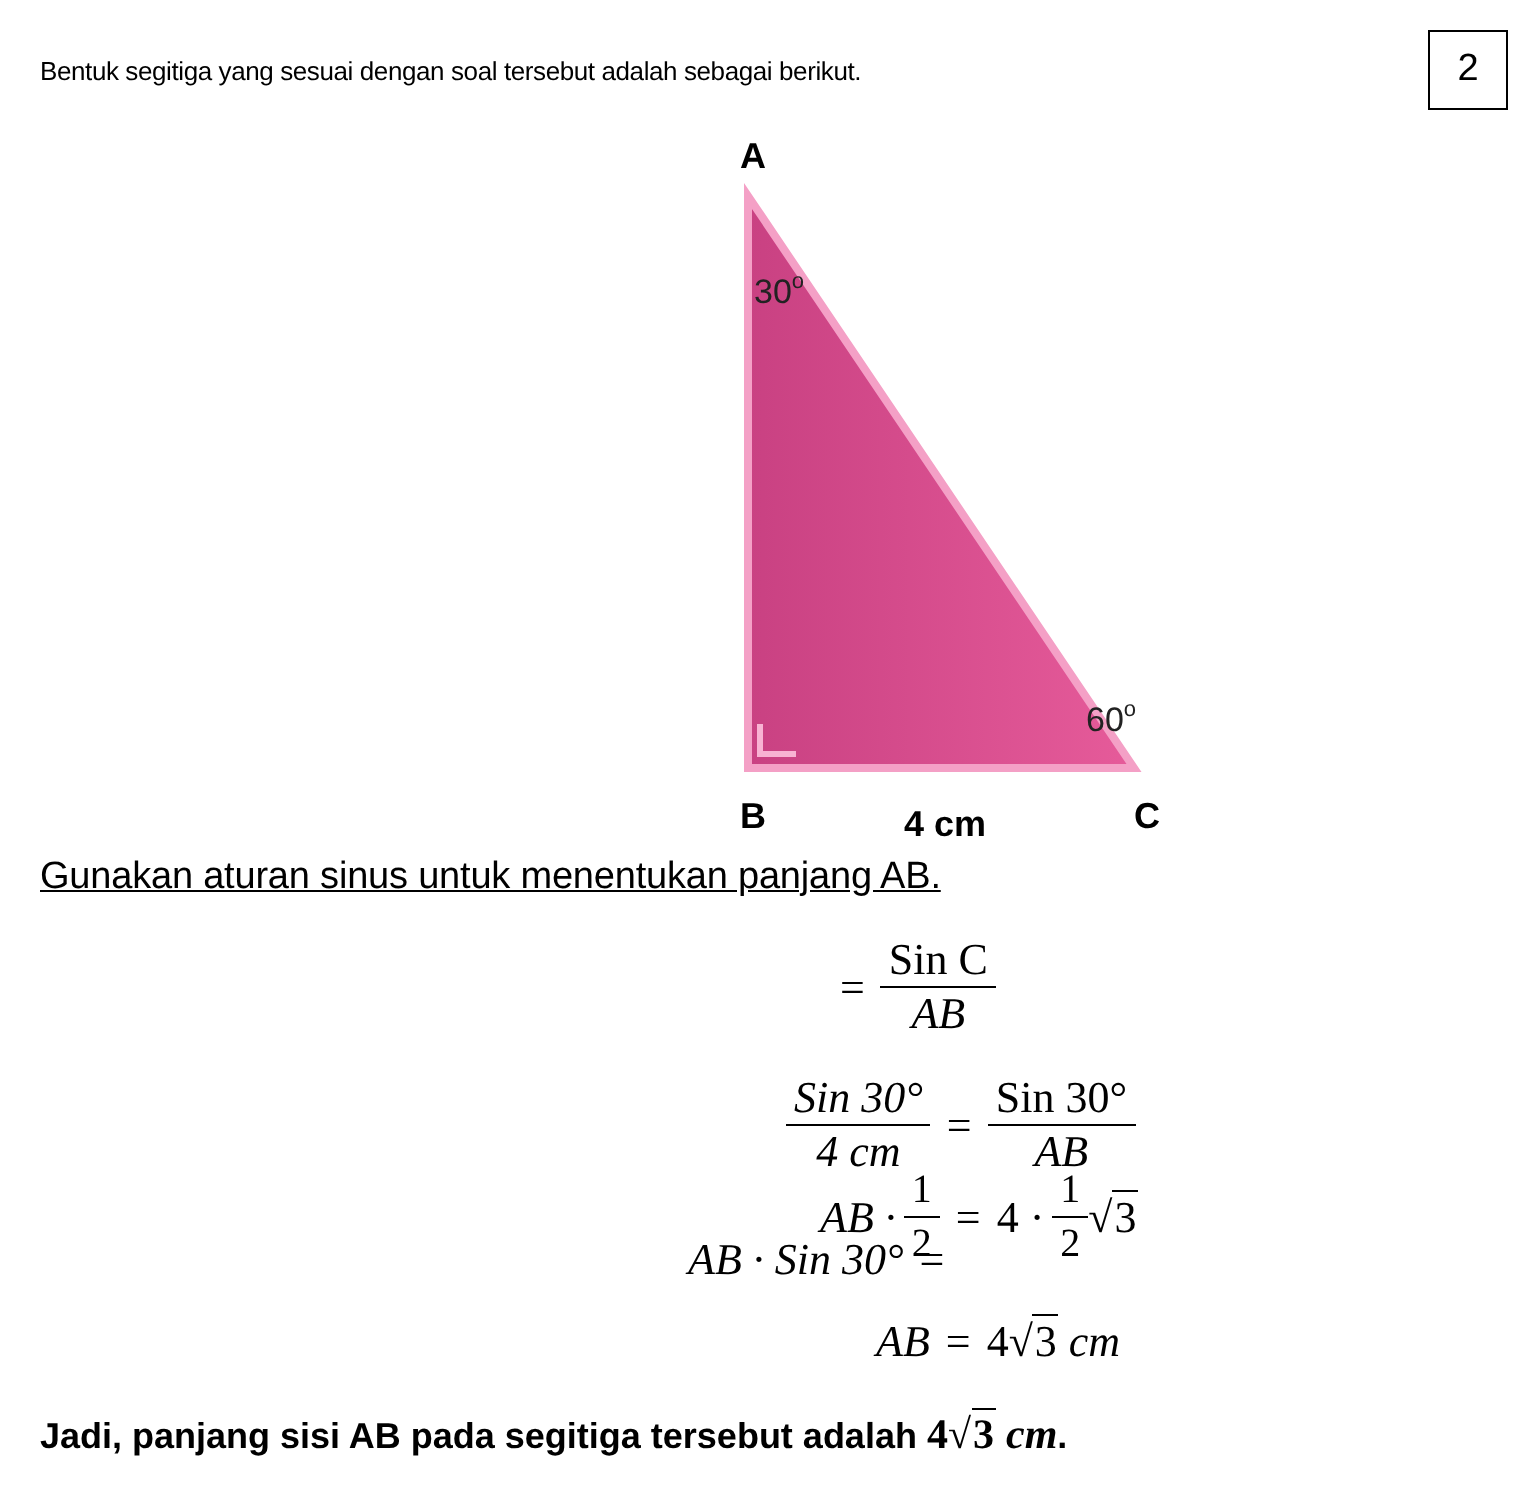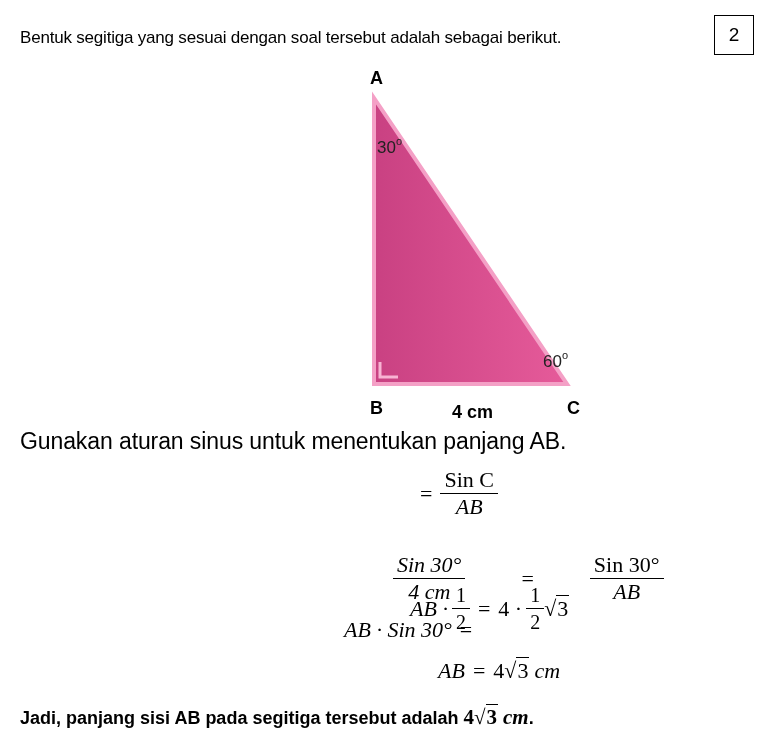--- a/index.html
+++ b/index.html
@@ -1,27 +1,27 @@
 <!DOCTYPE html>
 <html><head>
 <meta charset="utf-8">
 <style>
   html, body { margin: 0; padding: 0; background: #ffffff; }
   body { width: 769px; height: 747px; position: relative; overflow: hidden;
          font-family: "Liberation Sans", sans-serif; color: #000; }
-  .intro { position: absolute; left: 20px; top: 28px; font-size: 17px; letter-spacing: -0.2px; }
+  .intro { position: absolute; left: 20px; top: 28px; font-size: 13px; letter-spacing: -0.2px; }
   .numbox { position: absolute; left: 714px; top: 15px; width: 40px; height: 40px;
             border: 1px solid #000; box-sizing: border-box; display: flex;
             align-items: center; justify-content: center; font-size: 19px; }
   .fig { position: absolute; left: 360px; top: 60px; width: 240px; height: 370px; }
   .fig svg { position: absolute; left: 0; top: 0; }
   .vlabel { position: absolute; font-weight: bold; font-size: 18px; }
   .alabel { position: absolute; font-size: 17px; color: #222; }
   .alabel sup { font-size: 11px; position: relative; top: -1px; }
-  .rule { position: absolute; left: 20px; top: 428px; font-size: 23px; letter-spacing: -0.1px; }
+  .rule { position: absolute; left: 20px; top: 428px; font-size: 19px; letter-spacing: -0.1px; text-decoration: underline; }
   .math { font-family: "Liberation Serif", "DejaVu Serif", serif; font-size: 22px; position: absolute; }
   .i { font-style: italic; }
   .frac { display: inline-flex; flex-direction: column; align-items: center; vertical-align: middle; }
   .frac .num { padding: 0 4px; border-bottom: 1.5px solid #000; line-height: 26px; }
   .frac .den { padding: 0 4px; line-height: 26px; }
   .eq { margin: 0 8px; }
   .sqrt { display: inline-block; }
   .sqrt .rad { border-top: 1.3px solid #000; padding: 0 1px; }
   .row { position: absolute; white-space: nowrap; display: flex; align-items: center; }
   .concl { position: absolute; left: 20px; top: 705px; font-size: 18px; font-weight: bold; }
@@ -57,21 +57,21 @@
 <div class="rule">Gunakan aturan sinus untuk menentukan panjang AB.</div>
 
 <div class="row math" style="left:412px; top:467px;">
   <span class="eq">=</span>
   <span class="frac">
       <span class="num">Sin C</span>
       <span class="den i">AB</span>
     </span>
 </div>
 
-<div class="row math" style="left:393px; top:552px;gap:48px;">
+<div class="row math" style="left:393px; top:536px;">
   <span class="frac">
       <span class="num i">Sin 30°</span>
       <span class="den i">4 cm</span>
     </span>
   <span class="eq">=</span>
   <span class="frac">
       <span class="num">Sin 30°</span>
       <span class="den i">AB</span>
     </span>
 </div>

